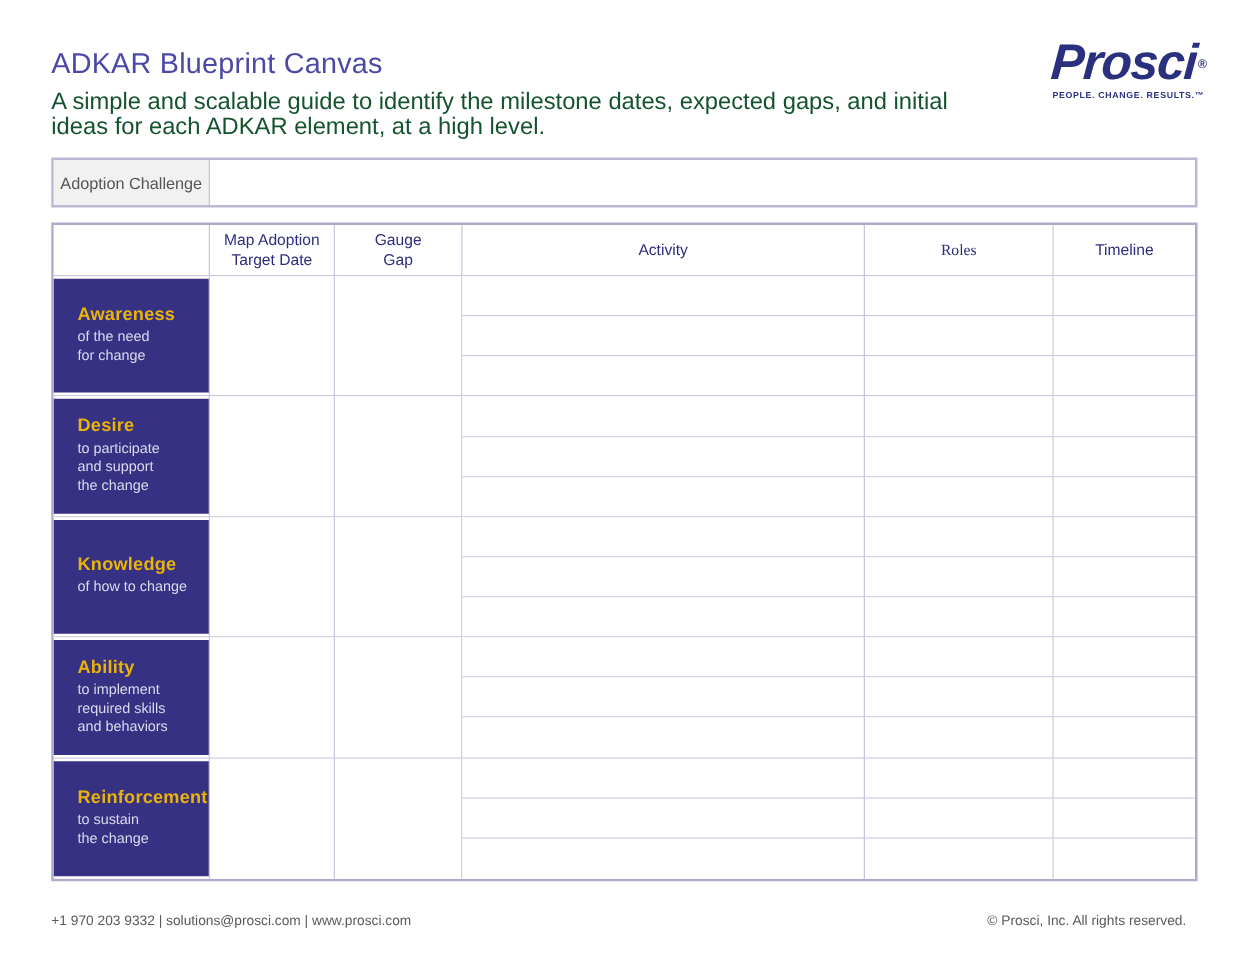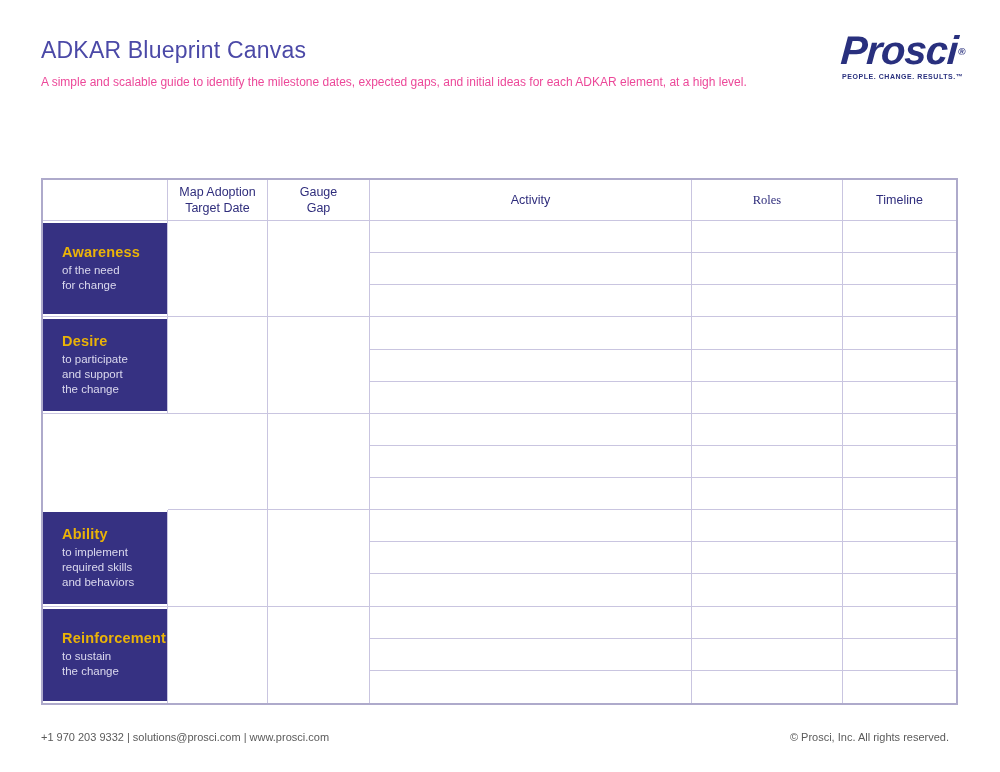--- a/index.html
+++ b/index.html
@@ -10,21 +10,21 @@
     --grid-line:#c9c5e0;
     --label-bg:#f1f1f2;
   }
   *{margin:0;padding:0;box-sizing:border-box;}
   html,body{background:#ffffff;}
   body{font-family:"Liberation Sans","DejaVu Sans",sans-serif;}
   .page{position:relative;width:1000px;height:772px;background:#ffffff;overflow:hidden;}
 
   
   .title{position:absolute;left:41px;top:37px;font-size:23px;font-weight:400;color:var(--title-blue);letter-spacing:0.2px;}
-  .subtitle{position:absolute;left:41px;top:72px;width:735px;font-size:12px;line-height:20px;color:#ec4899;}
+  .subtitle{position:absolute;left:41px;top:72px;width:735px;font-size:19px;line-height:20px;color:#14532d;}
 
   
   .logo{position:absolute;top:30px;right:36px;text-align:center;color:var(--navy);}
   .logo-wordmark{font-size:40px;line-height:40px;font-weight:700;font-style:italic;letter-spacing:-1px;display:inline-block;transform:skewX(-4deg);}
   .logo-reg{font-size:10px;font-style:normal;vertical-align:top;position:relative;top:2px;left:1px;}
   .logo-tagline{margin-top:3px;font-size:7px;font-weight:700;letter-spacing:0.55px;white-space:nowrap;}
 
   
   .challenge-row{position:absolute;left:41px;top:126px;width:917px;height:40px;border:2px solid #bcb8d6;display:flex;background:#ffffff;}
   .challenge-label{width:125px;background:var(--label-bg);border-right:1px solid var(--grid-line);display:flex;align-items:center;justify-content:center;font-size:13px;color:#56565a;}
@@ -52,20 +52,24 @@
 <div class="page">
 
   <h1 class="title">ADKAR Blueprint Canvas</h1>
   <p class="subtitle">A simple and scalable guide to identify the milestone dates, expected gaps, and initial ideas for each ADKAR element, at a high level.</p>
 
   <div class="logo">
     <div class="logo-wordmark"><span>Prosci</span><span class="logo-reg">®</span></div>
     <div class="logo-tagline">PEOPLE. CHANGE. RESULTS.™</div>
   </div>
 
+  <div class="challenge-row">
+    <div class="challenge-label">Adoption Challenge</div>
+    <div class="challenge-value"></div>
+  </div>
 
   <div class="blueprint-table">
       <div class="cell header-cell bb br" style="grid-area: 1 / 1;">
         <div></div>
       </div>
       <div class="cell header-cell bb br" style="grid-area: 1 / 2;">
         <div>
           <div>Map Adoption</div>
           <div>Target Date</div>
         </div>
@@ -121,20 +125,26 @@
       <div class="cell field-cell br bb" style="grid-area: 5 / 3 / span 3;"></div>
       <div class="cell field-cell br bb" style="grid-area: 5 / 4;"></div>
       <div class="cell field-cell br bb" style="grid-area: 5 / 5;"></div>
       <div class="cell field-cell bb" style="grid-area: 5 / 6;"></div>
       <div class="cell field-cell br bb" style="grid-area: 6 / 4;"></div>
       <div class="cell field-cell br bb" style="grid-area: 6 / 5;"></div>
       <div class="cell field-cell bb" style="grid-area: 6 / 6;"></div>
       <div class="cell field-cell br bb" style="grid-area: 7 / 4;"></div>
       <div class="cell field-cell br bb" style="grid-area: 7 / 5;"></div>
       <div class="cell field-cell bb" style="grid-area: 7 / 6;"></div>
+      <div class="cell label-cell br bb" style="grid-area: 8 / 1 / span 3;">
+        <div class="block-label">
+          <div class="block-title">Knowledge</div>
+          <div class="block-desc">of how to change</div>
+        </div>
+      </div>
       <div class="cell field-cell br bb" style="grid-area: 8 / 2 / span 3;"></div>
       <div class="cell field-cell br bb" style="grid-area: 8 / 3 / span 3;"></div>
       <div class="cell field-cell br bb" style="grid-area: 8 / 4;"></div>
       <div class="cell field-cell br bb" style="grid-area: 8 / 5;"></div>
       <div class="cell field-cell bb" style="grid-area: 8 / 6;"></div>
       <div class="cell field-cell br bb" style="grid-area: 9 / 4;"></div>
       <div class="cell field-cell br bb" style="grid-area: 9 / 5;"></div>
       <div class="cell field-cell bb" style="grid-area: 9 / 6;"></div>
       <div class="cell field-cell br bb" style="grid-area: 10 / 4;"></div>
       <div class="cell field-cell br bb" style="grid-area: 10 / 5;"></div>

